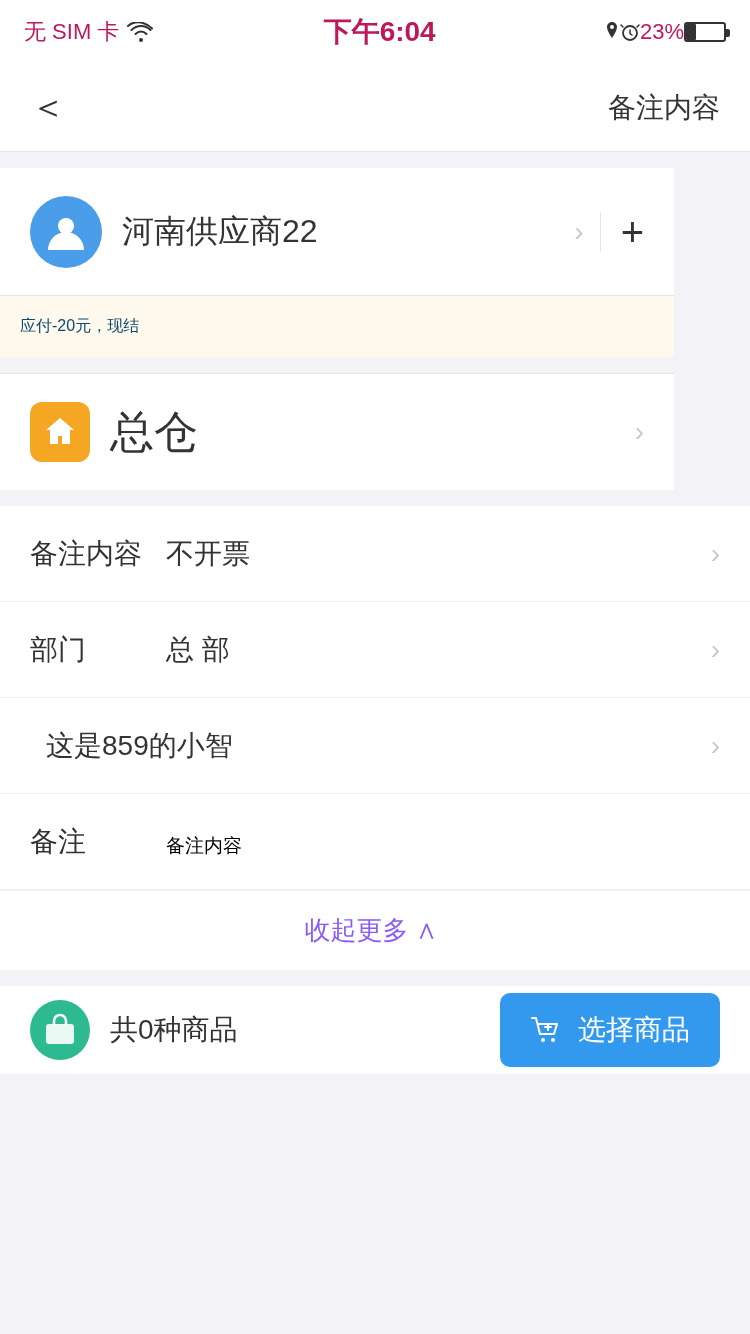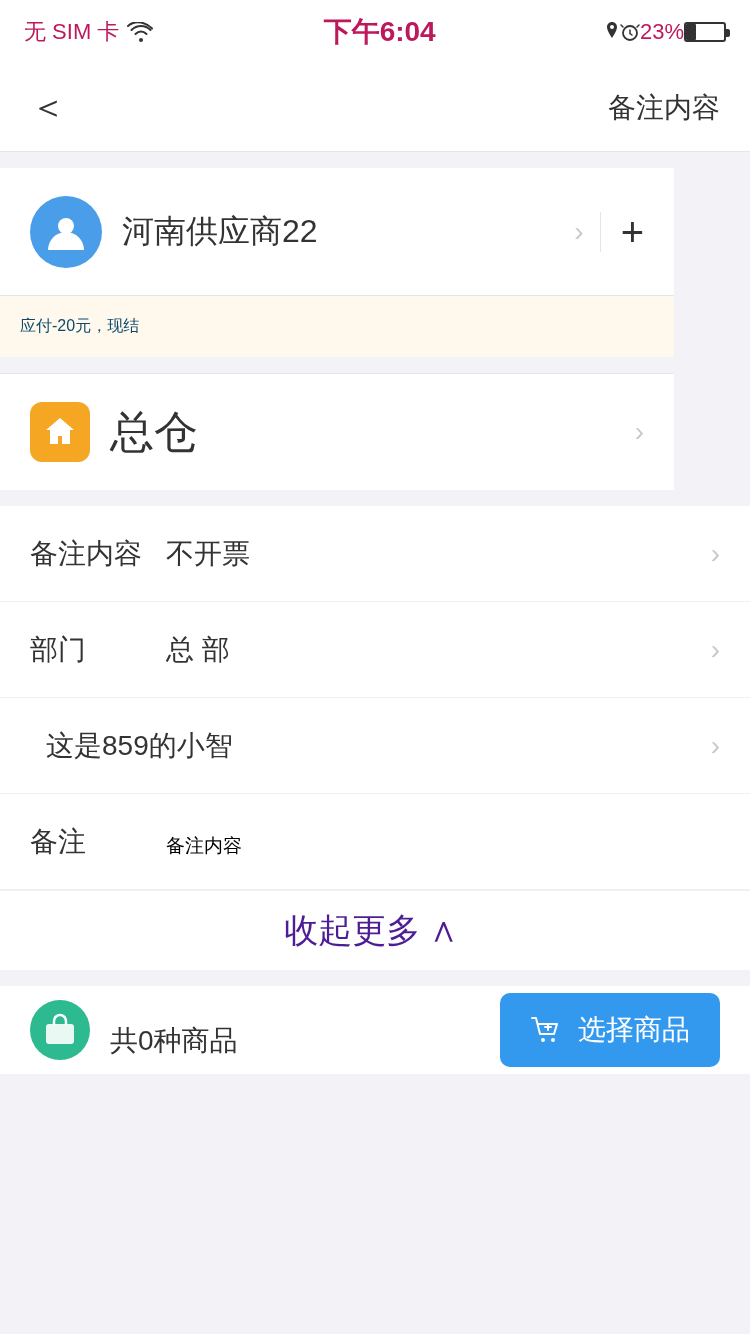--- a/index.html
+++ b/index.html
@@ -246,38 +246,38 @@
     .collapse-row {
       background: #fff;
       display: flex;
       align-items: center;
       justify-content: center;
       height: 80px;
       border-top: 1px solid #f0f0f0;
       cursor: pointer;
     }
     .collapse-text {
-      font-size: 34px;
-      color: #4c1d95;
+      font-size: 26px;
+      color: #8b5cf6;
       margin-right: 8px;
     }
 
     
     .bottom-bar {
       display: flex;
       align-items: center;
       justify-content: space-between;
       padding: 20px 30px;
       background: #fff;
       margin-top: 16px;
       height: 88px;
     }
     .product-count-left {
       display: flex;
-      align-items: flex-end;
+      align-items: center;
       gap: 20px;
     }
     .product-icon-wrap {
       width: 60px;
       height: 60px;
       border-radius: 50%;
       background: #2dba90;
       display: flex;
       align-items: center;
       justify-content: center;

